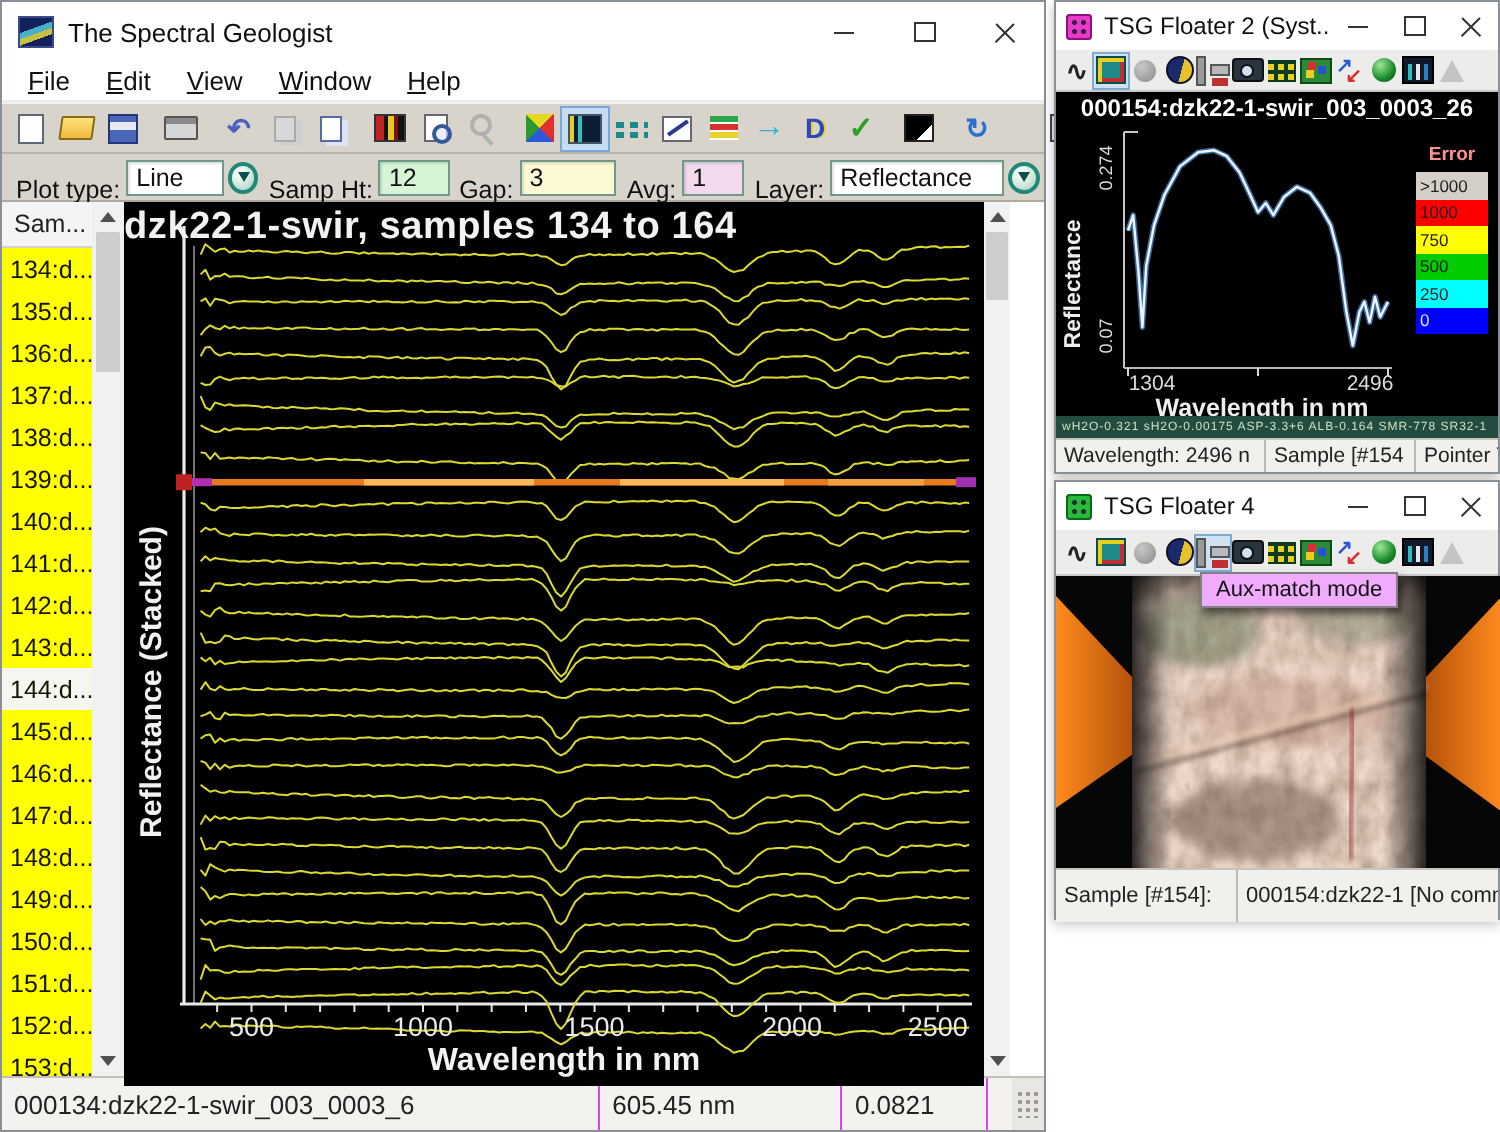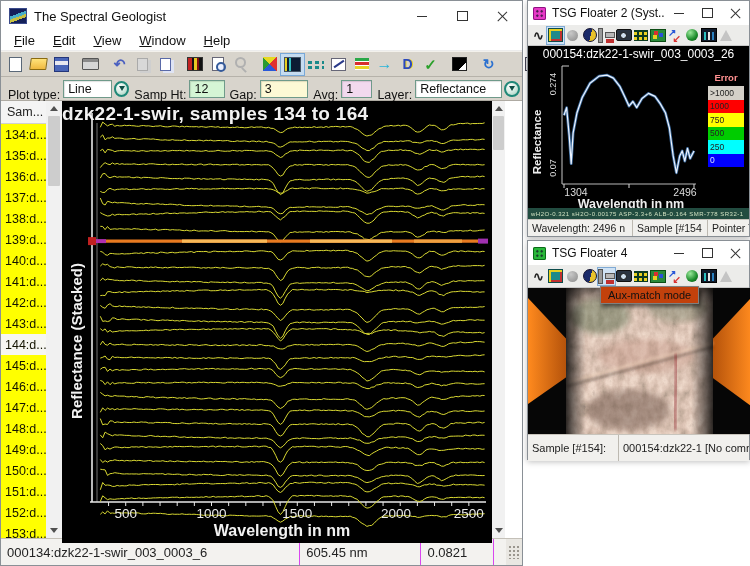--- a/index.html
+++ b/index.html
@@ -116,34 +116,34 @@
   .sb-cell{display:flex;align-items:center;padding:0 6px;border-right:1px solid #d946ef;background:#f3f2ef;overflow:hidden;white-space:nowrap}
   .sb-0{width:296px}.sb-1{width:112px}.sb-2{width:62px}.sb-fill{flex:1 1 auto;border-right:none}
   .grip{width:12px;margin:6px 2px;background-image:radial-gradient(circle,#9a968e 1px,transparent 1.2px);background-size:4px 4px}
   .f-statusbar{height:16px;display:flex;font-size:10.5px;background:#f1f0ed;border-top:1px solid #c8c4bc;color:#222;flex:0 0 auto}
   #floater4 .f-statusbar{height:26px;font-size:11px}
   .f-cell{display:flex;align-items:center;padding:0 4px;border-right:1px solid #bdb9b1;overflow:hidden;white-space:nowrap}
   .fc2-0{width:96px}.fc2-1{width:66px}.fc4-0{width:82px}
 
   
   .f2-black{position:relative;flex:1 1 auto;background:#000;min-height:0}
-  .f2-title{position:absolute;top:1px;left:0;width:100%;text-align:center;color:#fff;font-weight:normal;font-size:12px;z-index:2}
+  .f2-title{position:absolute;top:1px;left:0;width:100%;text-align:center;color:#fff;font-weight:bold;font-size:12px;z-index:2}
   .f2-ylabel{position:absolute;left:9px;top:96px;transform:translate(-50%,-50%) rotate(-90deg);color:#eee;font-size:11.5px;font-weight:bold;white-space:nowrap}
   .f2-ytick{position:absolute;color:#ddd;font-size:9px;transform:translate(-50%,-50%) rotate(-90deg);white-space:nowrap}
   .f2-ytick.top{left:25px;top:38px}.f2-ytick.bot{left:25px;top:122px}
   .f2-xtick{position:absolute;top:140px;transform:translateX(-50%);font-size:10.5px;color:#ddd}
   .f2-xlabel{position:absolute;top:151px;left:18px;width:170px;text-align:center;font-weight:bold;font-size:12.5px;color:#eee}
   .legend{position:absolute;right:5px;top:26px;width:36px}
   .legend-title{color:#ff9090;font-size:9.5px;font-weight:bold;text-align:center;margin-bottom:3px}
   .legend-entry{height:13.5px;font-size:8.5px;display:flex;align-items:center;padding-left:2px;color:#222;box-sizing:border-box}
   .strip{position:absolute;bottom:0;left:0;right:0;height:11px;background:#224c40;color:#cfe0c0;font-size:6px;display:flex;align-items:center;padding:0 3px;white-space:nowrap;overflow:hidden;letter-spacing:.5px}
 
   
   .f4-image{position:relative;height:146px;background:#000;flex:0 0 auto}
-  .tooltip{position:absolute;left:72px;top:-2px;background:#c2410c;border:1px solid #808080;padding:2px 7px;font-size:11px;color:#111;box-shadow:2px 3px 4px rgba(0,0,0,.55);z-index:6;white-space:nowrap}
+  .tooltip{position:absolute;left:72px;top:-2px;background:#f0abfc;border:1px solid #808080;padding:2px 7px;font-size:11px;color:#111;box-shadow:2px 3px 4px rgba(0,0,0,.55);z-index:6;white-space:nowrap}
   svg{display:block}
 </style>
 </head>
 <body>
 
 <div id="canvas">
 
   <div class="win" id="main-window">
     <div class="titlebar">
       <span class="app-icon"></span>

